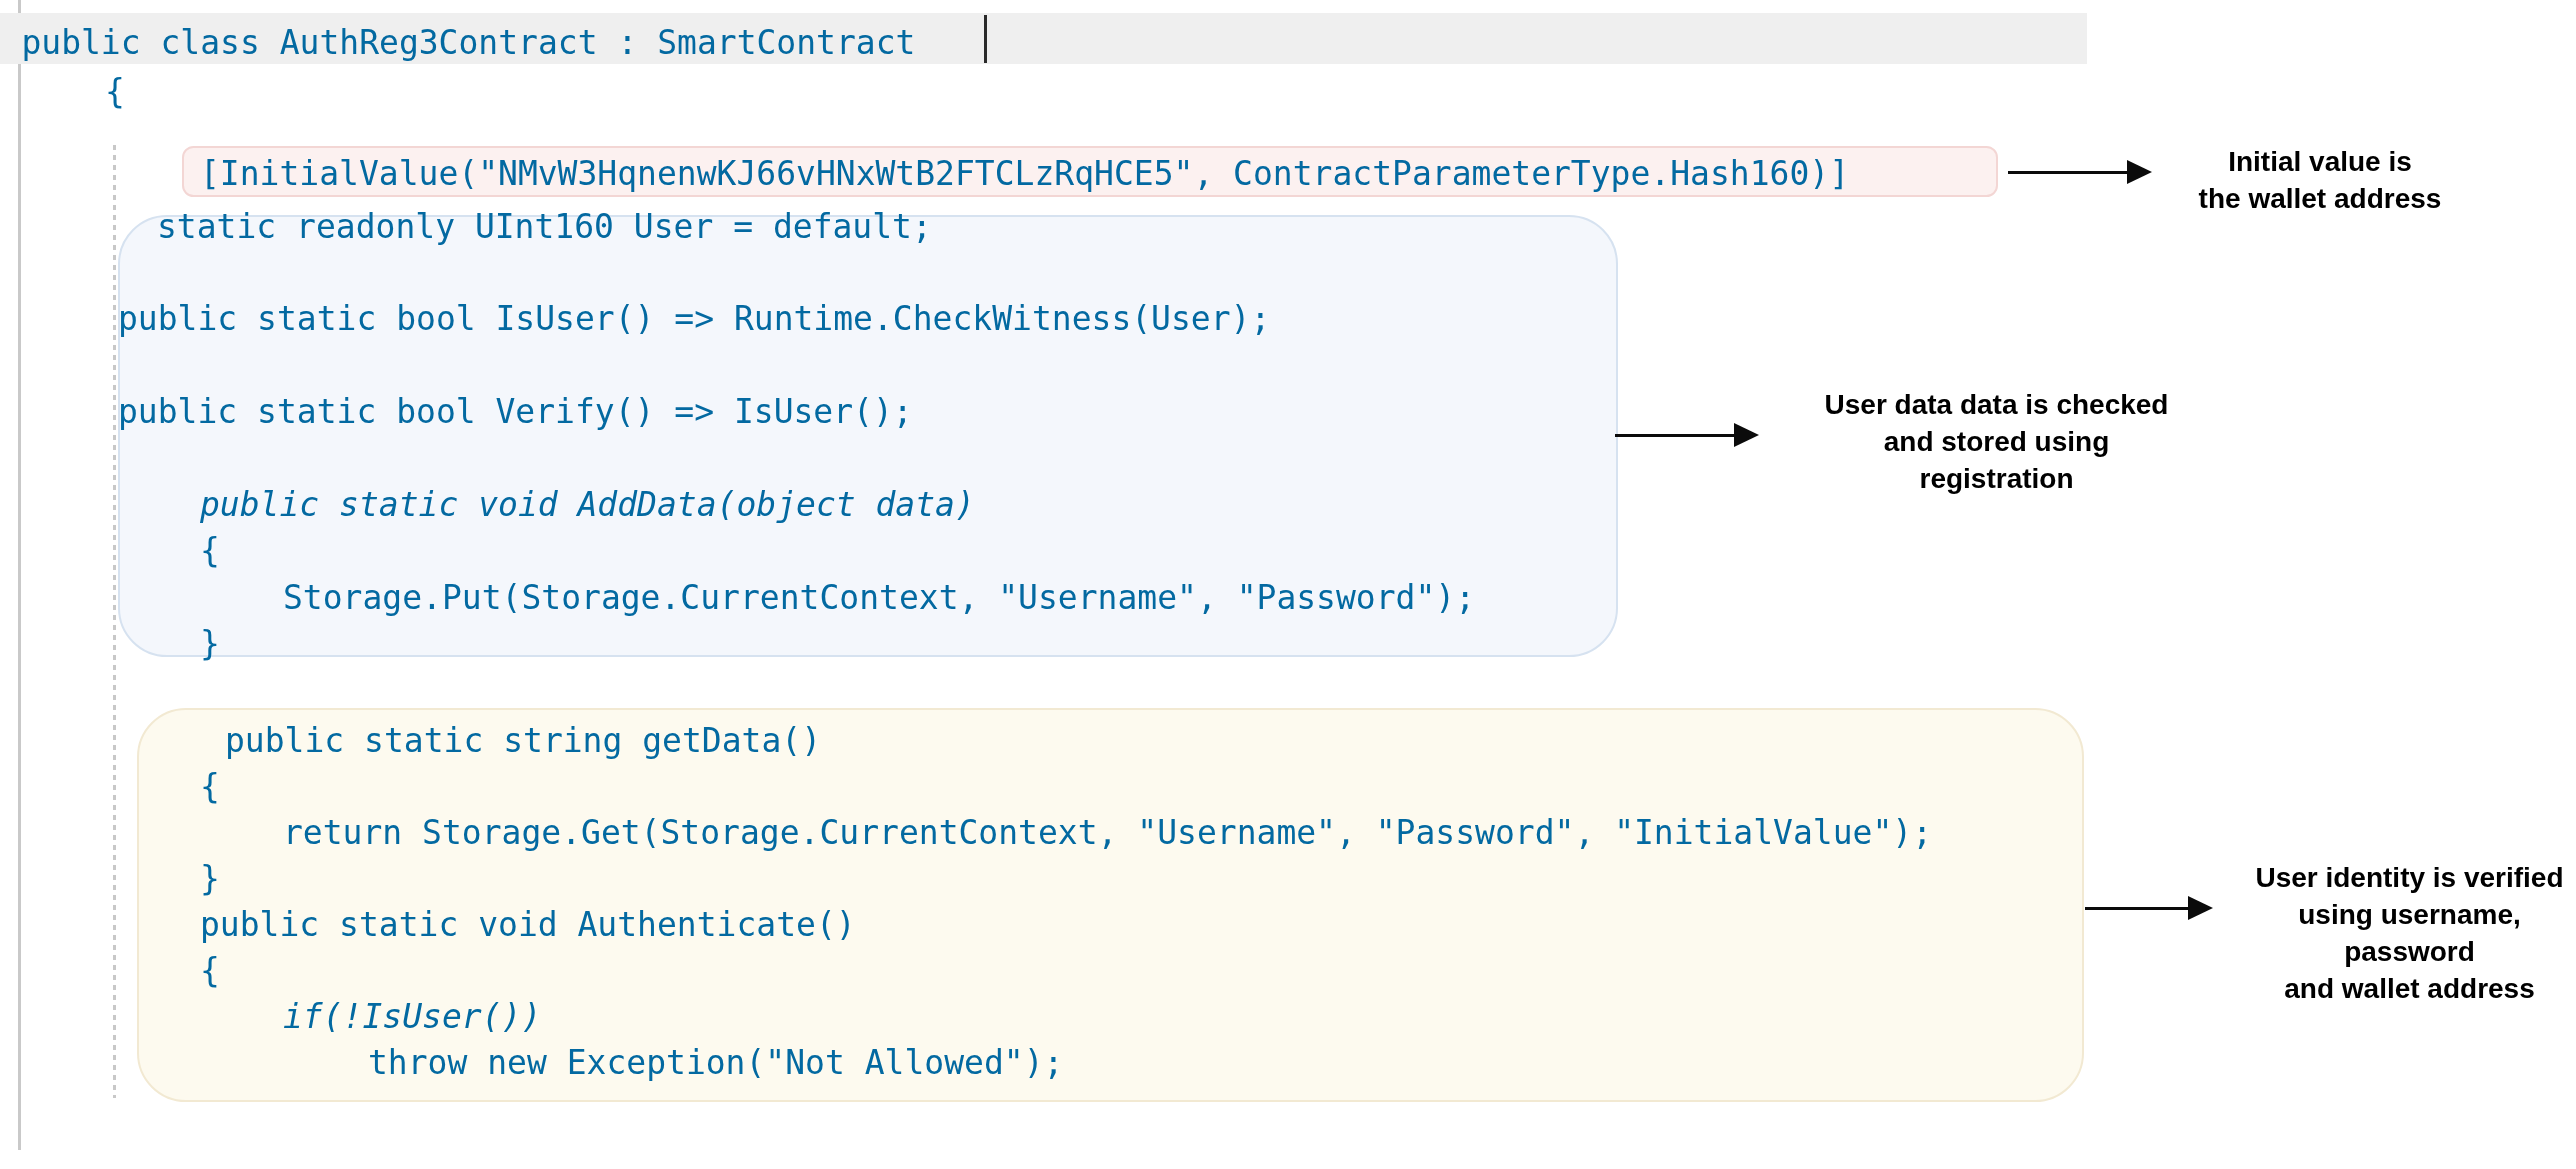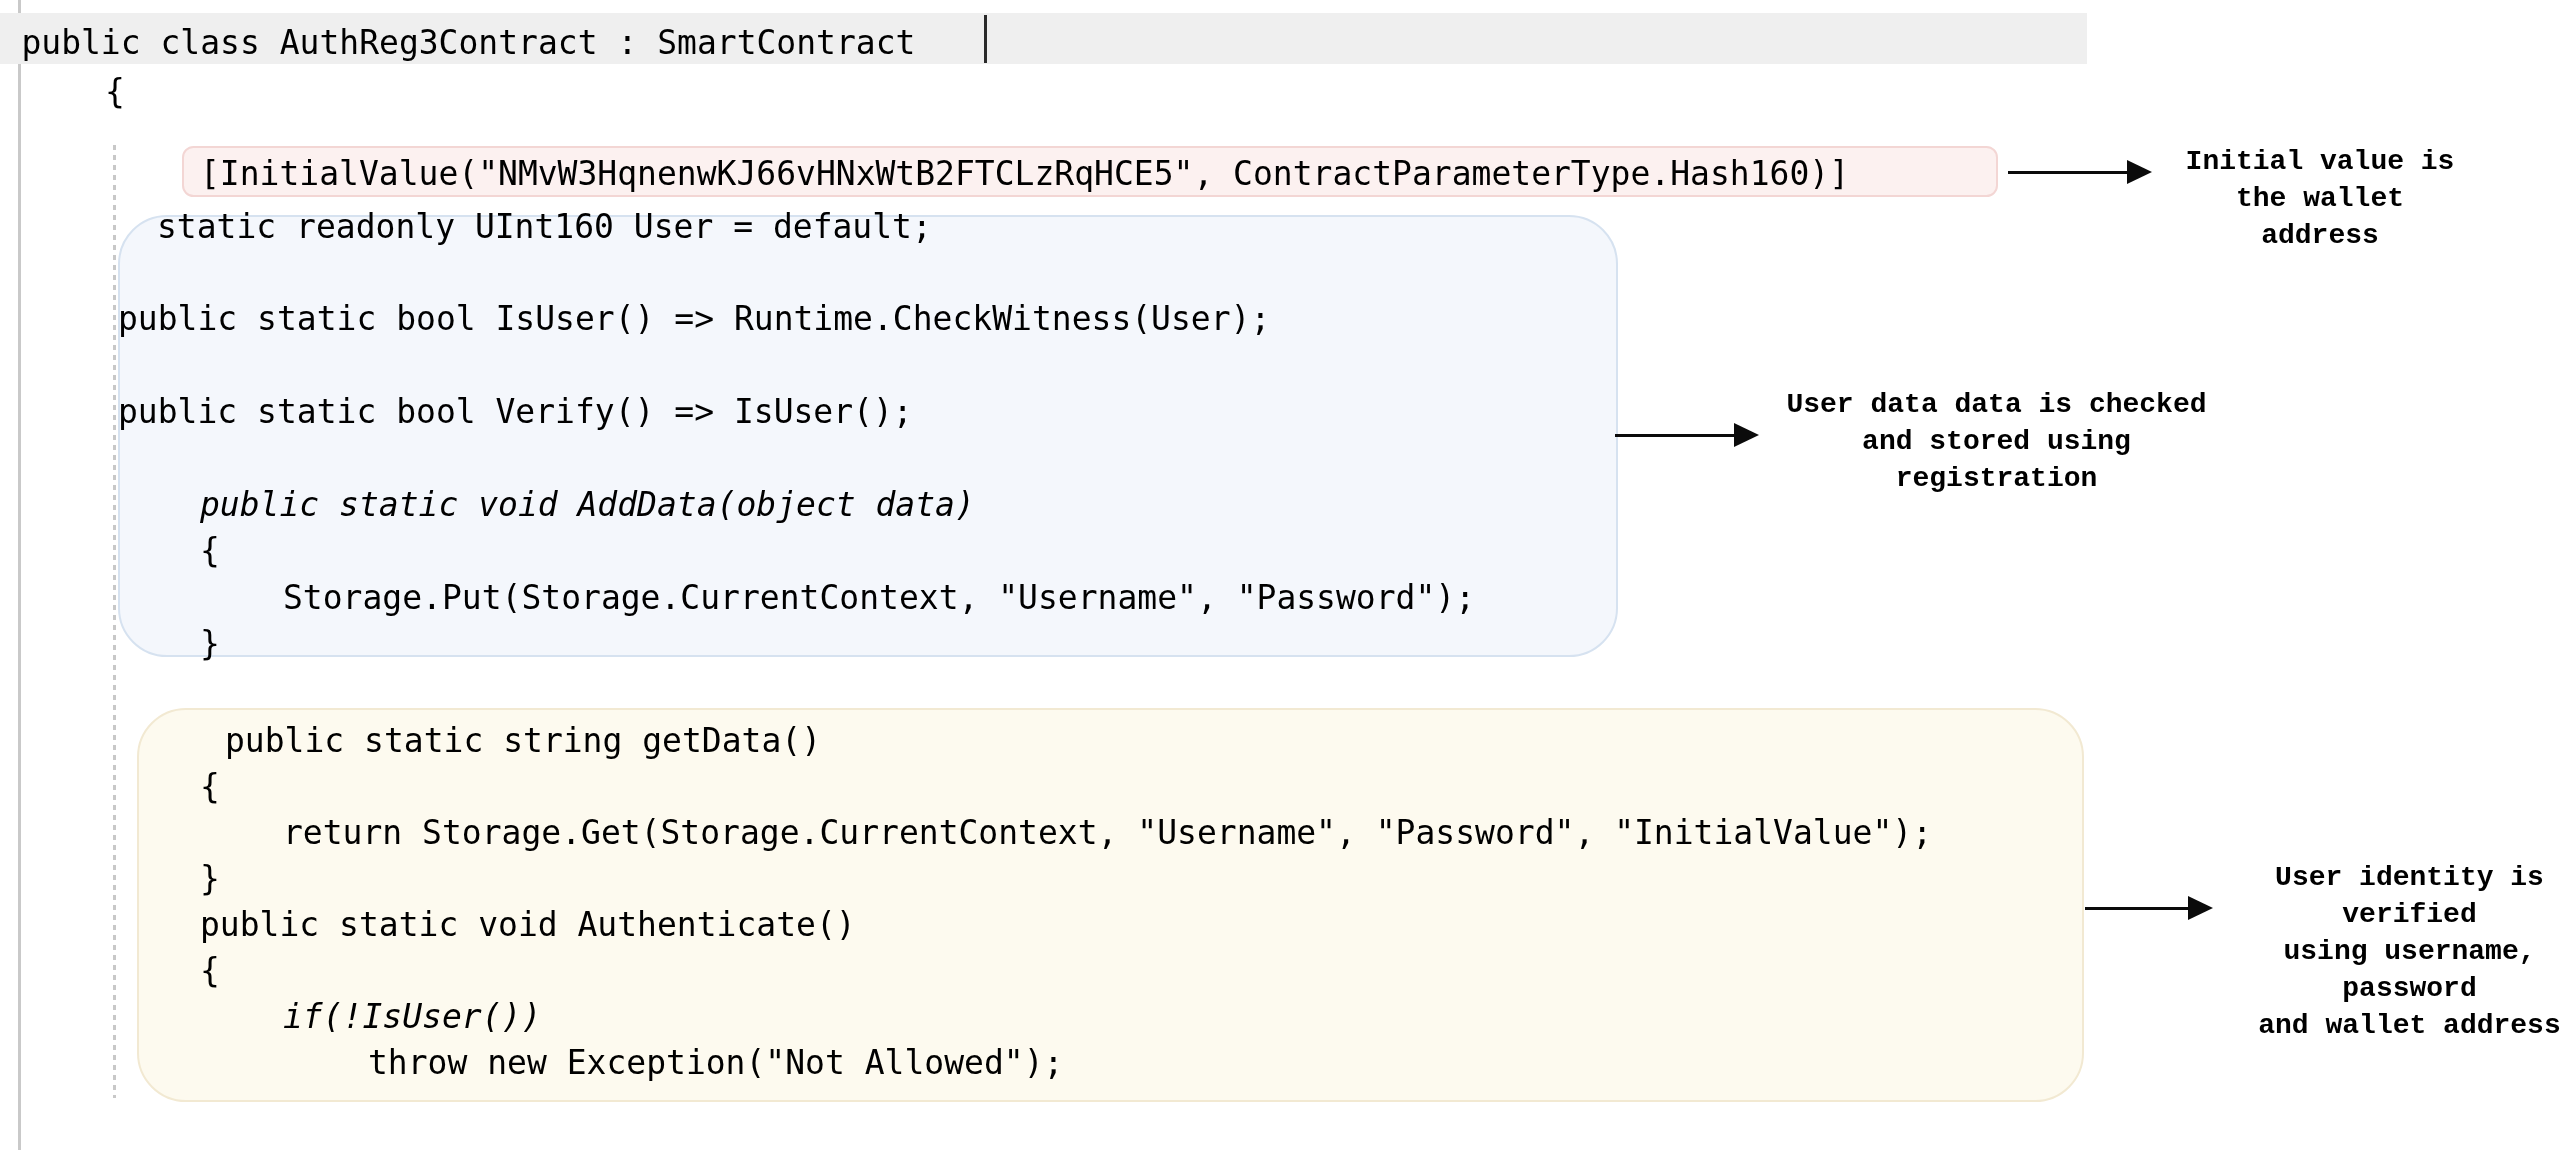--- a/index.html
+++ b/index.html
@@ -58,21 +58,21 @@
     height: 48px;
     background: #2a2a2a;
   }
 
   
   .code {
     position: absolute;
     font-family: "DejaVu Sans Mono", "Liberation Mono", monospace;
     font-size: 33px;
     line-height: 46px;
-    color: #000000;
+    color: #0369a1;
     white-space: pre;
     letter-spacing: 0px;
   }
 
   
   .box {
     position: absolute;
     box-sizing: border-box;
   }
   .box-pink {
@@ -119,21 +119,21 @@
     position: absolute;
     right: -21.4px;
     top: -10.7px;
     width: 0; height: 0;
     border-top: 12.3px solid transparent;
     border-bottom: 12.3px solid transparent;
     border-left: 25px solid #0b0b0b;
   }
   .anno-text {
     position: absolute;
-    font-family: Liberation Mono, monospace;
+    font-family: Liberation Sans, sans-serif;
     font-weight: bold;
     font-size: 28px;
     line-height: 37px;
     color: #000000;
     text-align: center;
     white-space: pre-line;
   }
 </style>
 </head>
 <body>

